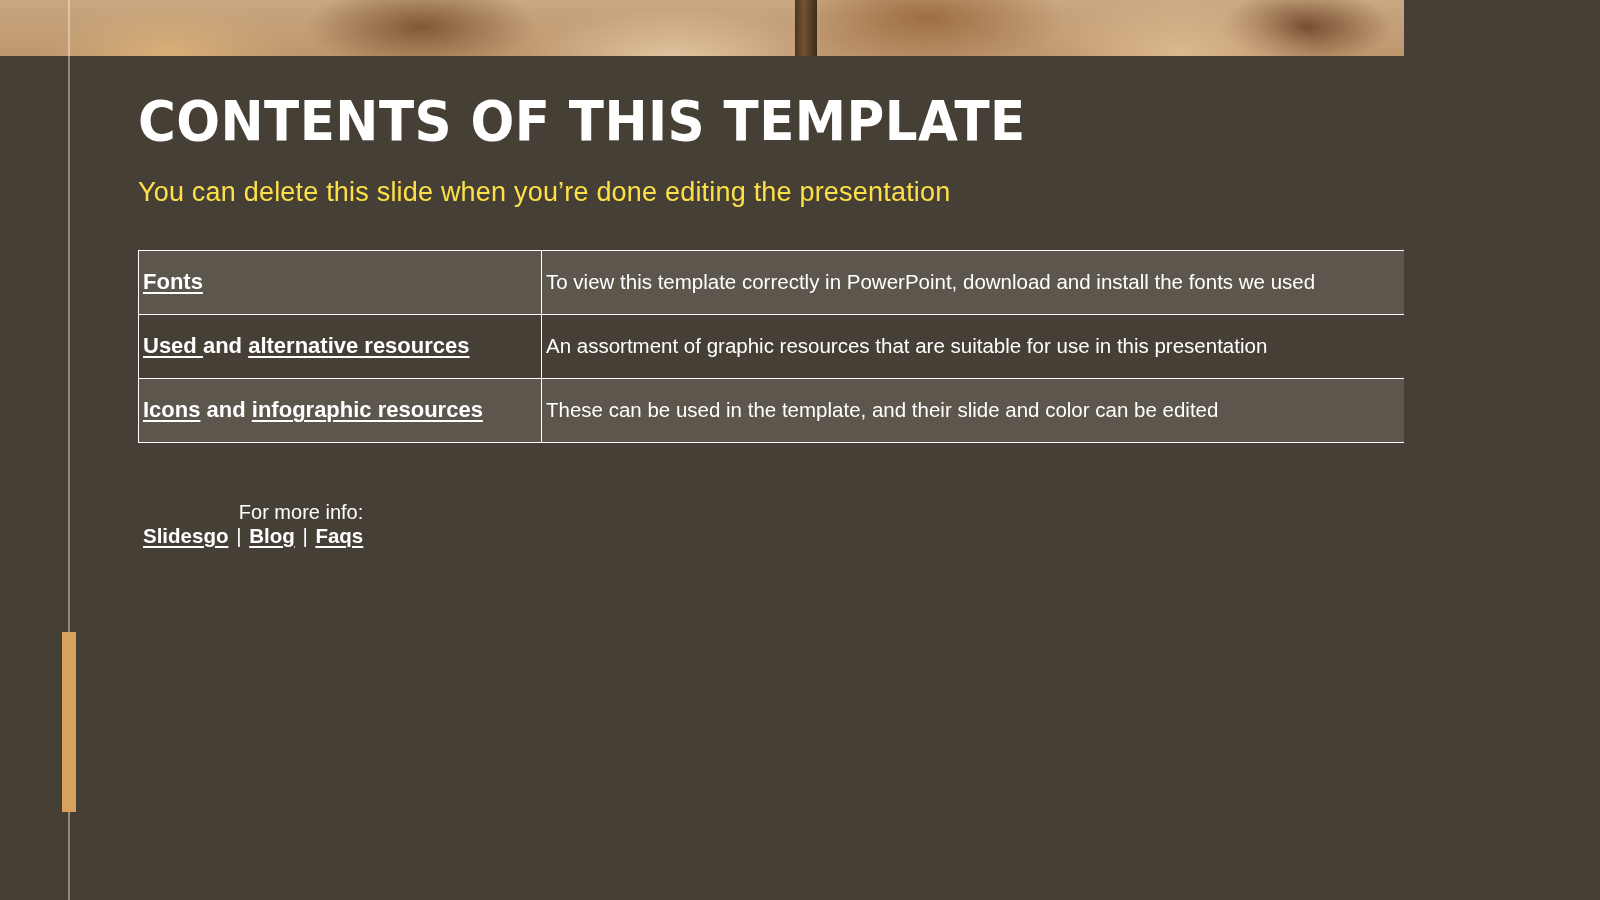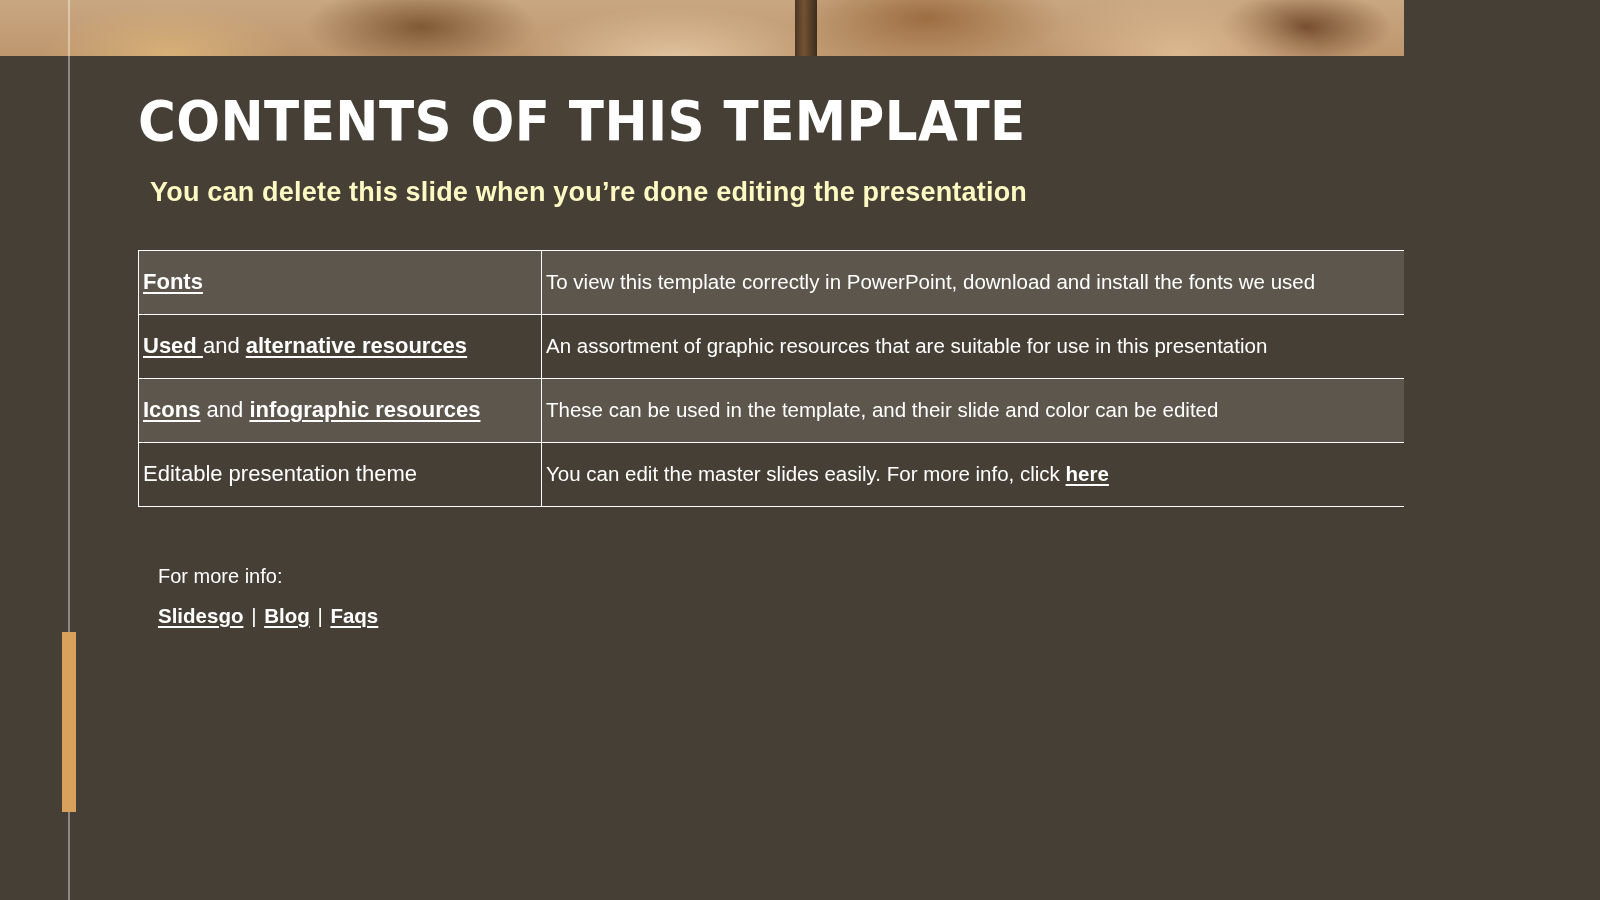--- a/index.html
+++ b/index.html
@@ -106,24 +106,24 @@
     font-family: "DejaVu Sans", sans-serif;
     font-weight: 700;
     font-size: 56px;
     line-height: 1.05;
     letter-spacing: 0.5px;
     color: #ffffff;
     transform: scaleX(0.92);
     transform-origin: left center;
   }
   .subtitle {
-    margin: 26px 0 0 12px;
+    margin: 26px 0 0 0;
     font-size: 27px;
-    color: #fef9c3;
-    font-weight: 700;
+    color: #fde047;
+    font-weight: 400;
     letter-spacing: 0.2px;
   }
 
   
   .tbl {
     margin-top: 42px;
     width: 1297px;
     border-collapse: collapse;
     table-layout: fixed;
   }
@@ -141,37 +141,37 @@
     font-size: 22px;
   }
   .tbl tr.odd td { background: #5c564c; }
   .tbl tr.even td { background: #463f36; }
   .tbl td.c1 a, .tbl td.c2 a {
     color: #ffffff;
     text-decoration: underline;
     text-underline-offset: 3px;
     font-weight: 700;
   }
-  .tbl td.c1 .plain { font-weight: 400; }
+  .tbl td.c1 .plain { font-weight: 700; }
   .tbl td.c2 { font-weight: 400; }
   .tbl td.c2 a { font-weight: 700; }
 
   
   .footer {
     margin-top: 58px;
     position: relative;
     height: 70px;
     font-size: 20px;
     color: #ffffff;
   }
   .foot-col { position: absolute; top: 0; }
-  .foot-col.left { left: 20px; }
+  .foot-col.left { left: 5px; text-align: right; }
   .foot-col.right { left: 394px; }
   .foot-label { font-size: 20px; font-weight: 400; }
-  .foot-links { margin-top: 16px; font-size: 20.5px; font-weight: 700; }
+  .foot-links { margin-top: 0; font-size: 20.5px; font-weight: 700; }
   .foot-links a {
     color: #ffffff;
     text-decoration: underline;
     text-underline-offset: 3px;
     font-weight: 700;
   }
   .sep { font-weight: 400; padding: 0 2px; }
 </style>
 </head>
 <body>
@@ -198,24 +198,20 @@
             <td class="c2"><span class="plain">To view this template correctly in PowerPoint, download and install the fonts we used</span></td>
           </tr>
           <tr class="even">
             <td class="c1"><a href="#">Used </a><span class="plain">and </span><a href="#">alternative resources</a></td>
             <td class="c2"><span class="plain">An assortment of graphic resources that are suitable for use in this presentation</span></td>
           </tr>
           <tr class="odd">
             <td class="c1"><a href="#">Icons</a><span class="plain"> and </span><a href="#">infographic resources</a></td>
             <td class="c2"><span class="plain">These can be used in the template, and their slide and color can be edited</span></td>
           </tr>
-          <tr class="even">
-            <td class="c1"><span class="plain">Editable presentation theme</span></td>
-            <td class="c2"><span class="plain">You can edit the master slides easily. For more info, click </span><a href="#">here</a></td>
-          </tr>
         </tbody>
     </table>
 
     <div class="footer">
       <div class="foot-col left">
         <div class="foot-label">For more info:</div>
         <div class="foot-links"><a href="#">Slidesgo</a><span class="sep"> | </span><a href="#">Blog</a><span class="sep"> | </span><a href="#">Faqs</a></div>
       </div>
     </div>
 

